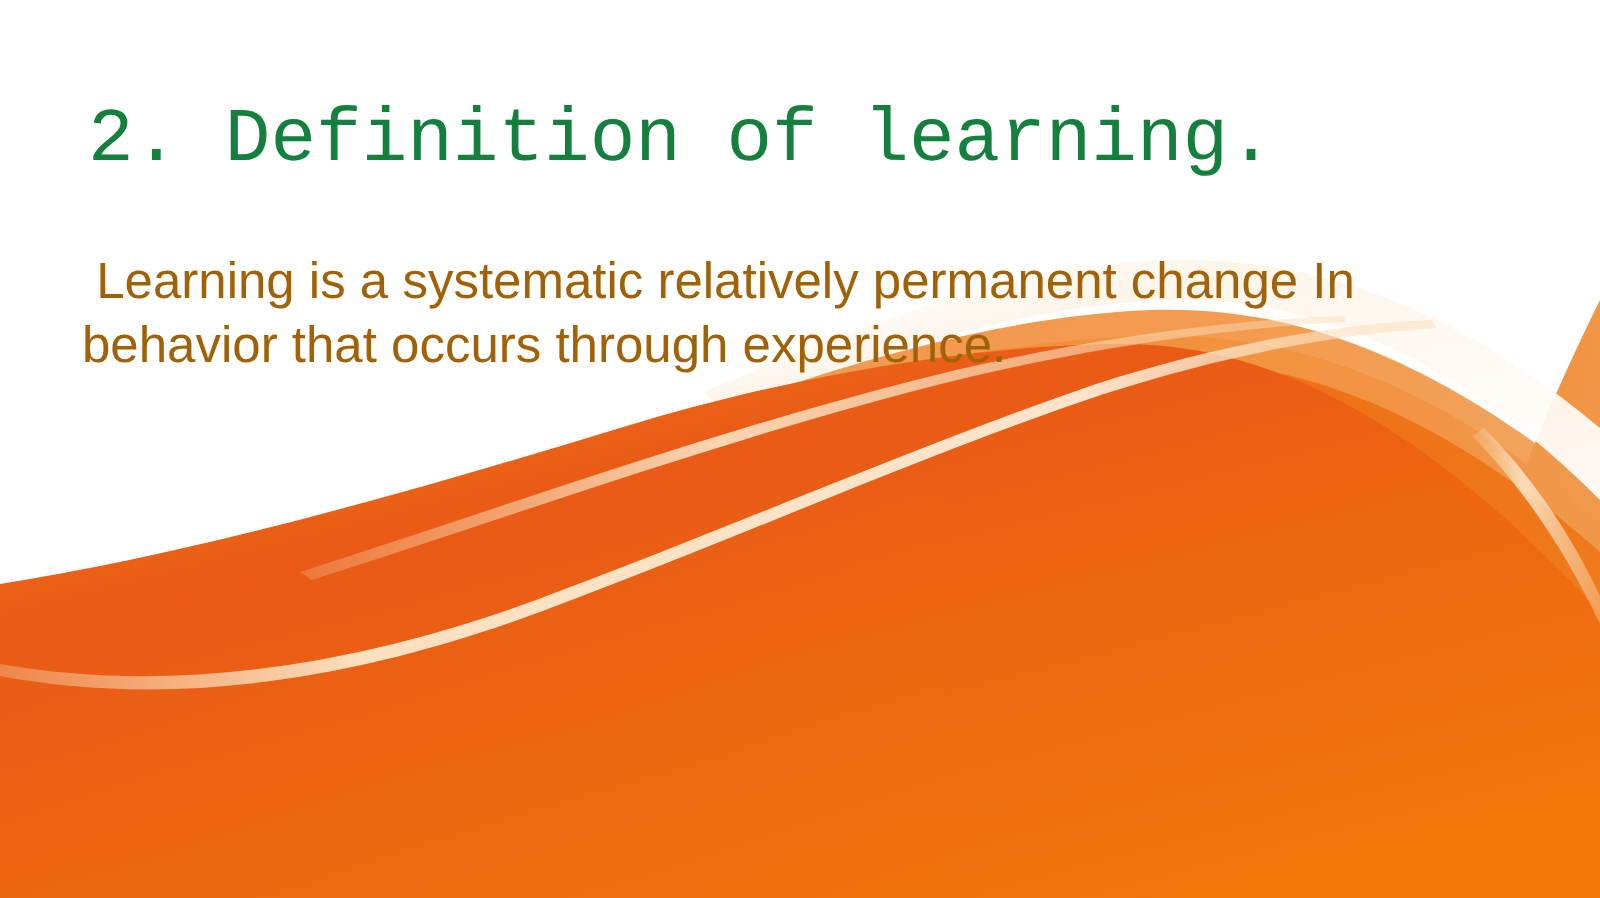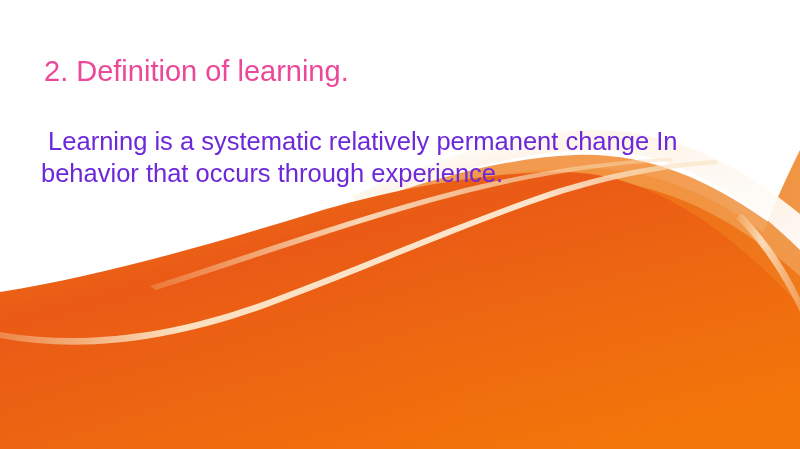--- a/index.html
+++ b/index.html
@@ -31,34 +31,35 @@
     left: 0;
     top: 0;
     width: 800px;
     height: 449px;
   }
   #slide-title {
     position: absolute;
     left: 44px;
     top: 54px;
     width: 710px;
-    font-size: 29px;
+    font-size: 38px;
     line-height: 34px;
-    color: #ec4899;
+    color: #15803d;
     letter-spacing: 0px;
     white-space: pre;
+    font-family: Liberation Mono, monospace;
   }
   #slide-body {
     position: absolute;
     left: 41px;
     top: 125px;
     width: 700px;
     font-size: 25.5px;
     line-height: 32px;
-    color: #6d28d9;
+    color: #a16207;
     white-space: pre-wrap;
   }
 </style>
 </head>
 <body>
 
 <div id="slide">
 
   <svg id="wave-graphic" viewBox="0 0 800 449" preserveAspectRatio="none" aria-hidden="true">
     <defs>

